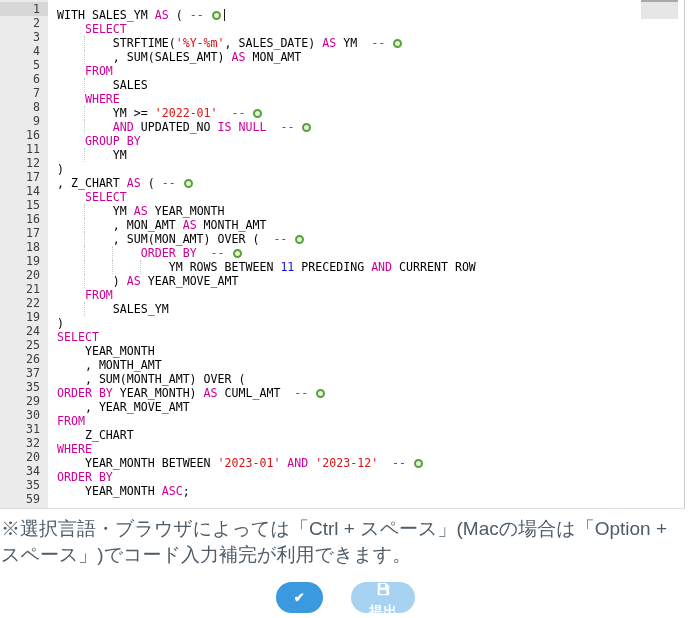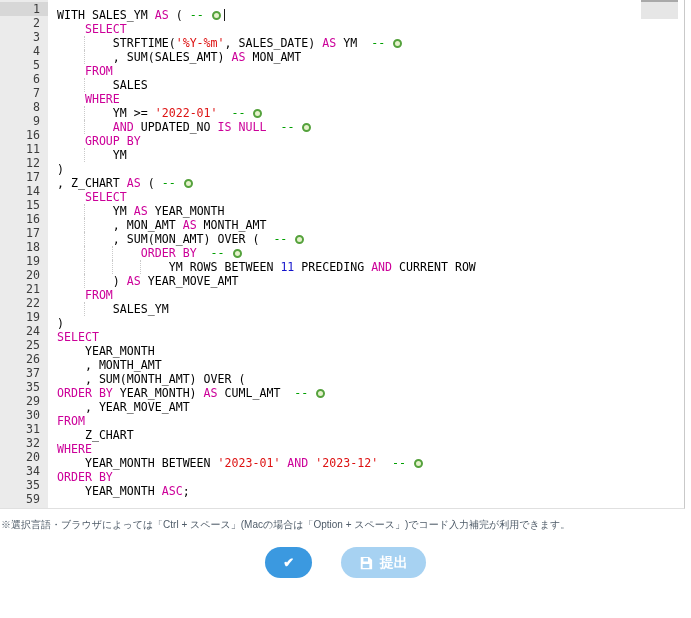--- a/index.html
+++ b/index.html
@@ -39,21 +39,21 @@
     display:inline-block;width:1.5px;height:12px;background:#1a1a1a;
     vertical-align:-2px;margin-left:2px;
   }
   .scroll-thumb{
     position:absolute;top:0;right:6px;width:37px;height:17px;
     background:#e6e6e6;border-top:2px solid #a9a9a9;
   }
   
   .hint{
     width:689px;padding:7px 1px 0 1px;box-sizing:border-box;
-    font-size:10px;line-height:17px;color:#4e5b68;
+    font-size:19px;line-height:26px;color:#4e5b68;
   }
   
   .actions{text-align:center;margin-top:14px;}
   .btn{
     display:inline-flex;align-items:center;gap:7px;
     height:31px;padding:0 18px;border:none;border-radius:16px;
     color:#fff;font-size:14px;font-weight:bold;
     font-family:"Liberation Sans",sans-serif;cursor:pointer;
     vertical-align:middle;
   }
@@ -106,21 +106,21 @@
   <div class="code"><div class="code-line"><span class="tok-p">WITH SALES_YM </span><span class="tok-k">AS</span><span class="tok-p"> ( </span><span class="tok-c">-- </span><span class="comment-icon"></span><span class="cursor"></span></div><div class="code-line"><span>    </span><span class="tok-k">SELECT</span></div><div class="code-line"><span>    </span><span class="guide">    </span><span class="tok-p">STRFTIME(</span><span class="tok-s">'%Y-%m'</span><span class="tok-p">, SALES_DATE) </span><span class="tok-k">AS</span><span class="tok-p"> YM  </span><span class="tok-c">-- </span><span class="comment-icon"></span></div><div class="code-line"><span>    </span><span class="guide">    </span><span class="tok-p">, SUM(SALES_AMT) </span><span class="tok-k">AS</span><span class="tok-p"> MON_AMT</span></div><div class="code-line"><span>    </span><span class="tok-k">FROM</span></div><div class="code-line"><span>    </span><span class="guide">    </span><span class="tok-p">SALES</span></div><div class="code-line"><span>    </span><span class="tok-k">WHERE</span></div><div class="code-line"><span>    </span><span class="guide">    </span><span class="tok-p">YM &gt;= </span><span class="tok-s">'2022-01'</span><span class="tok-p">  </span><span class="tok-c">-- </span><span class="comment-icon"></span></div><div class="code-line"><span>    </span><span class="guide">    </span><span class="tok-k">AND</span><span class="tok-p"> UPDATED_NO </span><span class="tok-k">IS</span><span class="tok-p"> </span><span class="tok-k">NULL</span><span class="tok-p">  </span><span class="tok-c">-- </span><span class="comment-icon"></span></div><div class="code-line"><span>    </span><span class="tok-k">GROUP BY</span></div><div class="code-line"><span>    </span><span class="guide">    </span><span class="tok-p">YM</span></div><div class="code-line"><span class="tok-p">)</span></div><div class="code-line"><span class="tok-p">, Z_CHART </span><span class="tok-k">AS</span><span class="tok-p"> ( </span><span class="tok-c">-- </span><span class="comment-icon"></span></div><div class="code-line"><span>    </span><span class="tok-k">SELECT</span></div><div class="code-line"><span>    </span><span class="guide">    </span><span class="tok-p">YM </span><span class="tok-k">AS</span><span class="tok-p"> YEAR_MONTH</span></div><div class="code-line"><span>    </span><span class="guide">    </span><span class="tok-p">, MON_AMT </span><span class="tok-k">AS</span><span class="tok-p"> MONTH_AMT</span></div><div class="code-line"><span>    </span><span class="guide">    </span><span class="tok-p">, SUM(MON_AMT) OVER (  </span><span class="tok-c">-- </span><span class="comment-icon"></span></div><div class="code-line"><span>    </span><span class="guide">    </span><span class="guide">    </span><span class="tok-k">ORDER BY</span><span class="tok-p">  </span><span class="tok-c">-- </span><span class="comment-icon"></span></div><div class="code-line"><span>    </span><span class="guide">    </span><span class="guide">    </span><span class="guide">    </span><span class="tok-p">YM ROWS BETWEEN </span><span class="tok-n">11</span><span class="tok-p"> PRECEDING </span><span class="tok-k">AND</span><span class="tok-p"> CURRENT ROW</span></div><div class="code-line"><span>    </span><span class="guide">    </span><span class="tok-p">) </span><span class="tok-k">AS</span><span class="tok-p"> YEAR_MOVE_AMT</span></div><div class="code-line"><span>    </span><span class="tok-k">FROM</span></div><div class="code-line"><span>    </span><span class="guide">    </span><span class="tok-p">SALES_YM</span></div><div class="code-line"><span class="tok-p">)</span></div><div class="code-line"><span class="tok-k">SELECT</span></div><div class="code-line"><span>    </span><span class="tok-p">YEAR_MONTH</span></div><div class="code-line"><span>    </span><span class="tok-p">, MONTH_AMT</span></div><div class="code-line"><span>    </span><span class="tok-p">, SUM(MONTH_AMT) OVER (</span></div><div class="code-line"><span class="tok-k">ORDER BY</span><span class="tok-p"> YEAR_MONTH) </span><span class="tok-k">AS</span><span class="tok-p"> CUML_AMT  </span><span class="tok-c">-- </span><span class="comment-icon"></span></div><div class="code-line"><span>    </span><span class="tok-p">, YEAR_MOVE_AMT</span></div><div class="code-line"><span class="tok-k">FROM</span></div><div class="code-line"><span>    </span><span class="tok-p">Z_CHART</span></div><div class="code-line"><span class="tok-k">WHERE</span></div><div class="code-line"><span>    </span><span class="tok-p">YEAR_MONTH BETWEEN </span><span class="tok-s">'2023-01'</span><span class="tok-p"> </span><span class="tok-k">AND</span><span class="tok-p"> </span><span class="tok-s">'2023-12'</span><span class="tok-p">  </span><span class="tok-c">-- </span><span class="comment-icon"></span></div><div class="code-line"><span class="tok-k">ORDER BY</span></div><div class="code-line"><span>    </span><span class="tok-p">YEAR_MONTH </span><span class="tok-k">ASC</span><span class="tok-p">;</span></div><div class="code-line"></div></div>
   <div class="scroll-thumb"></div>
 </div>
 
 <div class="hint">※選択言語・ブラウザによっては「Ctrl + スペース」(Macの場合は「Option + スペース」)でコード入力補完が利用できます。</div>
 
 <div class="actions">
   <button class="btn" style="background: rgb(59, 153, 224);">
     <span class="check-icon">✔</span>
   </button>
-  <button class="btn" style="background: rgb(167, 210, 242);">
+  <button class="btn" style="background: rgb(167, 210, 242); flex-direction: column;">
     <span class="save-icon">
       <svg width="14" height="14" viewBox="0 0 16 16">
         <path fill="#ffffff" fill-rule="evenodd" d="M2 1 h9.5 L15 4.5 V15 H2 Z  M5 2.2 h5.3 v4 H5 Z  M4.2 9.2 h7.6 v4.6 H4.2 Z"></path>
       </svg>
     </span>
     <span>提出</span>
   </button>
 </div>
 
 </body></html>

